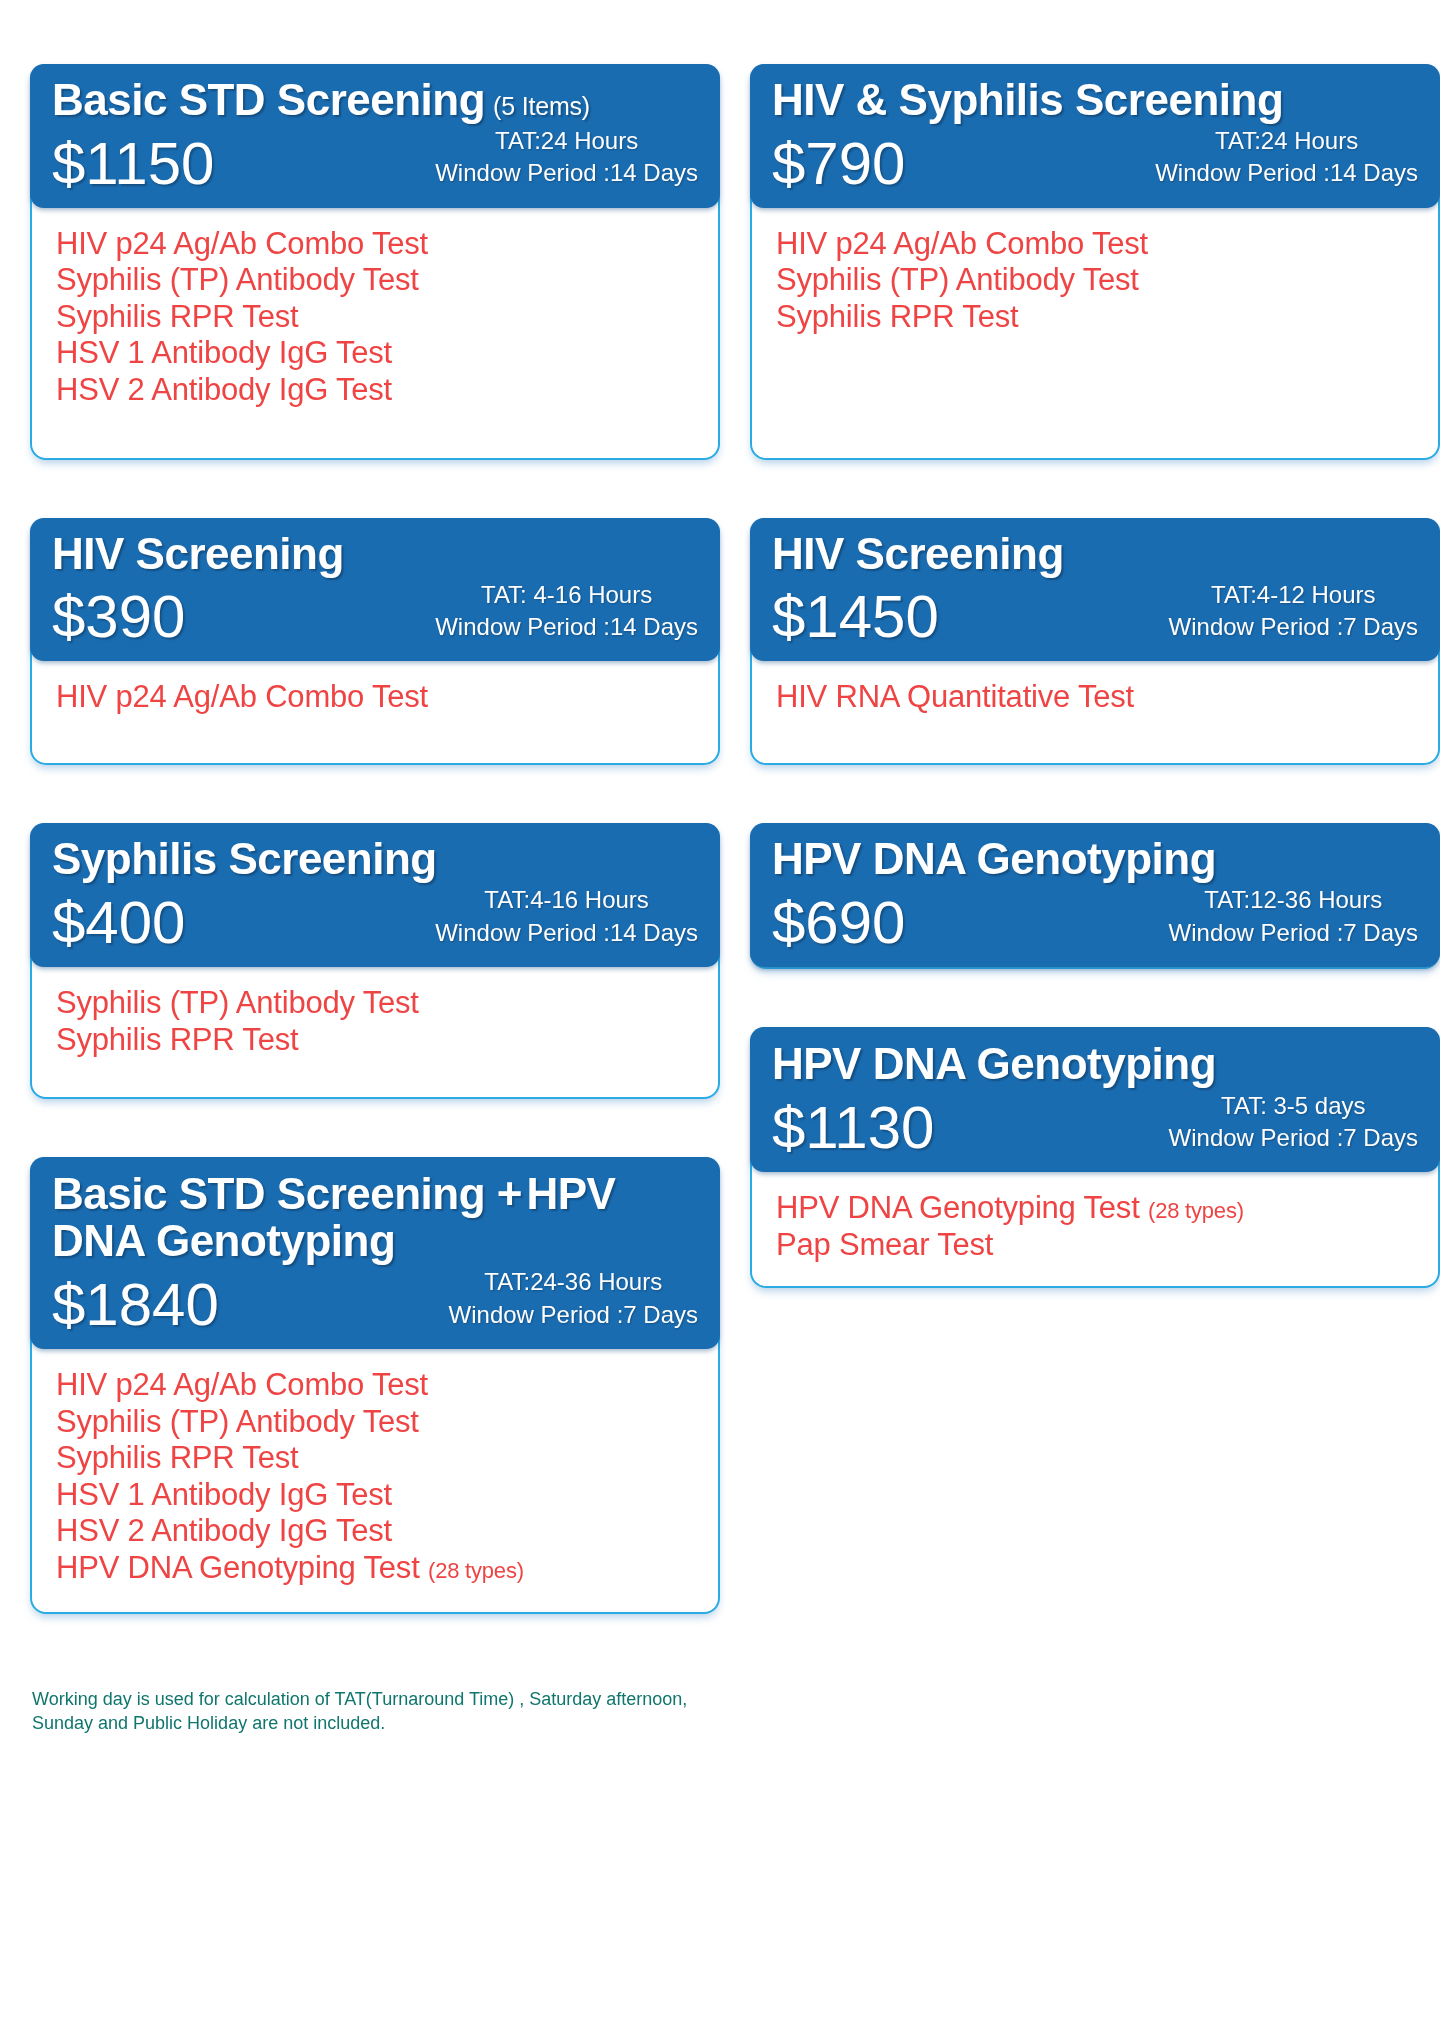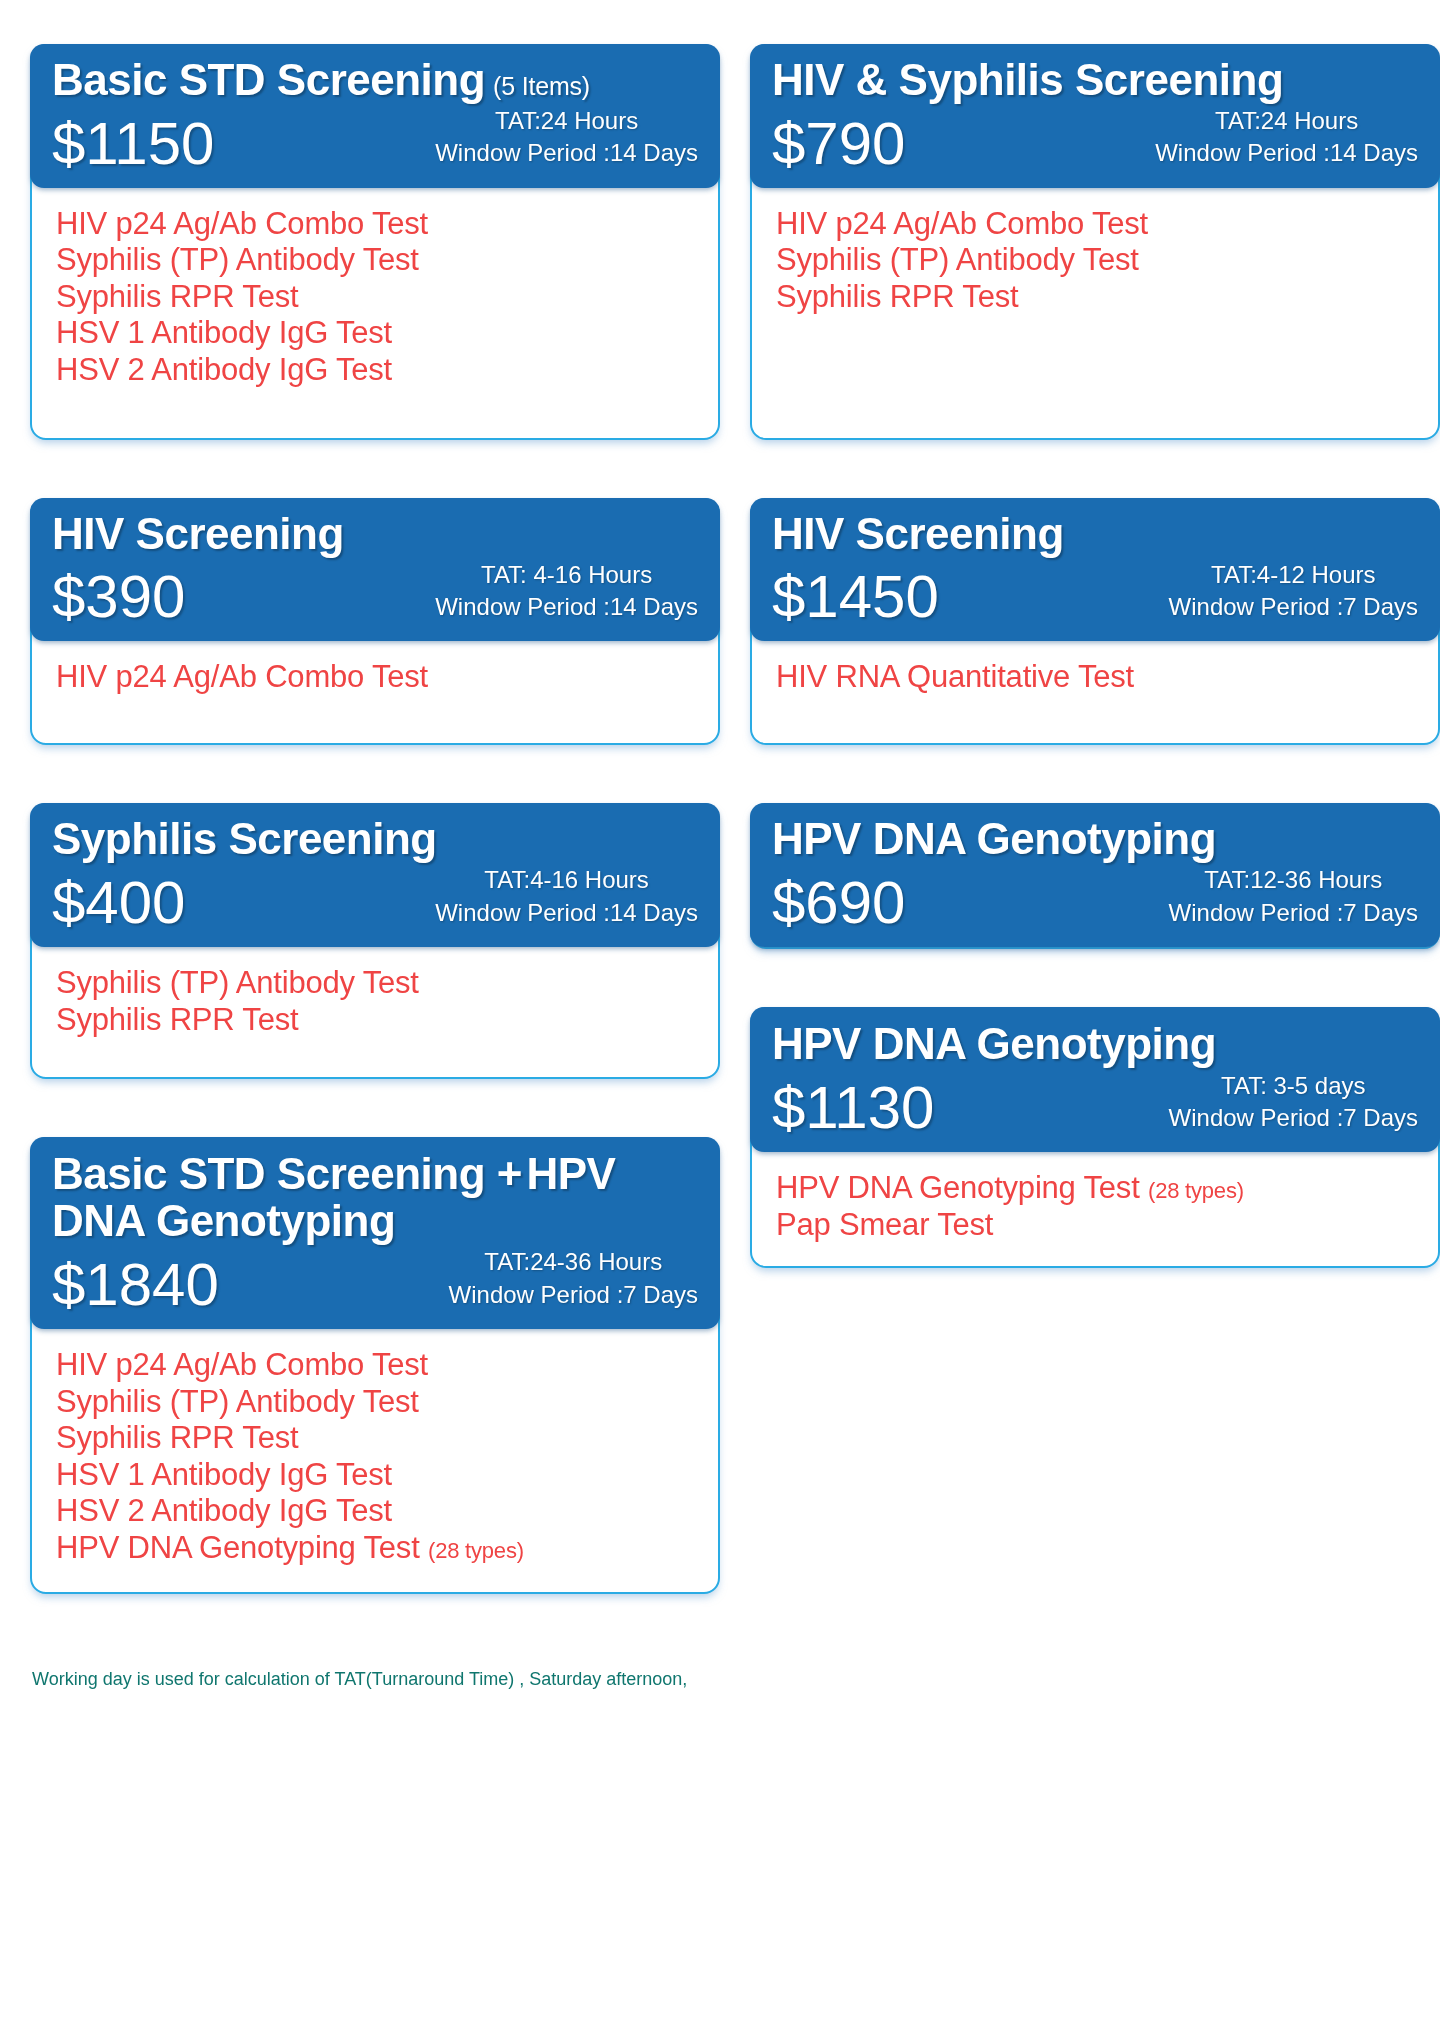--- a/index.html
+++ b/index.html
@@ -13,21 +13,21 @@
     font-family: "Liberation Sans", sans-serif;
     -webkit-font-smoothing: antialiased;
   }
 
   #page {
     position: relative;
     width: 1300px;
     height: 2036px;
     background: #ffffff;
     box-sizing: border-box;
-    padding: 44px 30px 0 30px;
+    padding: 64px 30px 0 30px;
   }
 
   .grid {
     display: grid;
     grid-template-columns: 690px 690px;
     column-gap: 30px;
     align-items: start;
   }
 
   
@@ -313,15 +313,16 @@
           <div class="test-item">Pap Smear Test</div>
         </div>
       </div>
 
     </div>
 
   </div>
 
   <div class="footer-note">
     <div>Working day is used for calculation of TAT(Turnaround Time) , Saturday afternoon,</div>
+    <div>Sunday and Public Holiday are not included.</div>
   </div>
 
 </div>
 
 </body></html>

